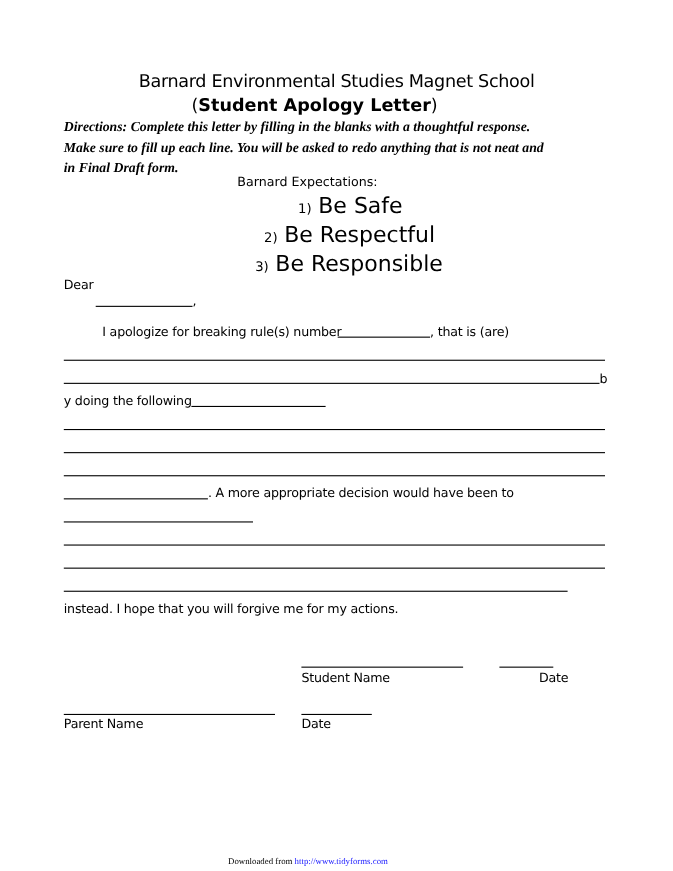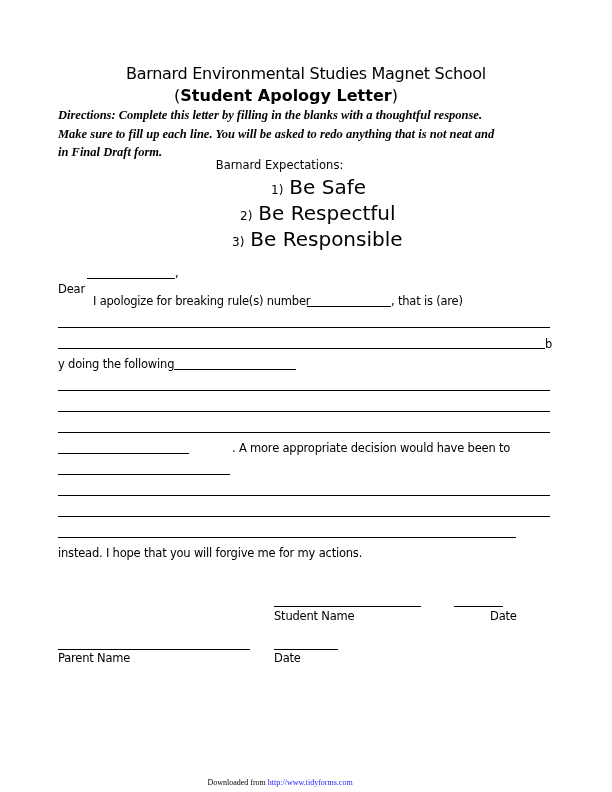--- a/index.html
+++ b/index.html
@@ -36,41 +36,41 @@
   <div class="abs rule" style="left:271px; top:175px;">
     <span class="num">1)</span><span>Be Safe</span>
   </div>
   <div class="abs rule" style="left:240px; top:201px;">
     <span class="num">2)</span><span>Be Respectful</span>
   </div>
   <div class="abs rule" style="left:232px; top:227px;">
     <span class="num">3)</span><span>Be Responsible</span>
   </div>
 
-  <div class="abs body-text" style="left:58px; top:282px;">Dear</div>
+  <div class="abs body-text" style="left:58px; top:252px;">Dear</div>
   <div class="line" style="left:87px; top:278px; width:88px;"></div>
   <div class="abs body-text" style="left:175px; top:266px;">,</div>
 
   <div class="abs body-text" style="left:93px; top:294px;">I apologize for breaking rule(s) number</div>
   <div class="line" style="left:307px; top:306px; width:84px;"></div>
   <div class="abs body-text" style="left:391px; top:294px;">, that is (are)</div>
 
   <div class="line" style="left:58px; top:327px; width:492px;"></div>
   <div class="line" style="left:58px; top:348px; width:487px;"></div>
   <div class="abs body-text" style="left:545px; top:337px;">b</div>
 
   <div class="abs body-text" style="left:58px; top:357px;">y doing the following</div>
   <div class="line" style="left:174px; top:369px; width:122px;"></div>
 
   <div class="line" style="left:58px; top:390px; width:492px;"></div>
   <div class="line" style="left:58px; top:411px; width:492px;"></div>
   <div class="line" style="left:58px; top:432px; width:492px;"></div>
 
   <div class="line" style="left:58px; top:453px; width:131px;"></div>
-  <div class="abs body-text" style="left:189px; top:441px;margin-left:43px;">.  A more appropriate decision would have been to</div>
+  <div class="abs body-text" style="left:189px; top:441px;">.  A more appropriate decision would have been to</div>
 
   <div class="line" style="left:58px; top:474px; width:172px;"></div>
   <div class="line" style="left:58px; top:495px; width:492px;"></div>
   <div class="line" style="left:58px; top:516px; width:492px;"></div>
   <div class="line" style="left:58px; top:537px; width:458px;"></div>
 
   <div class="abs body-text" style="left:58px; top:546px;">instead.  I hope that you will forgive me for my actions.</div>
 
   <div class="line" style="left:274px; top:606px; width:147px;"></div>
   <div class="line" style="left:454px; top:606px; width:49px;"></div>

